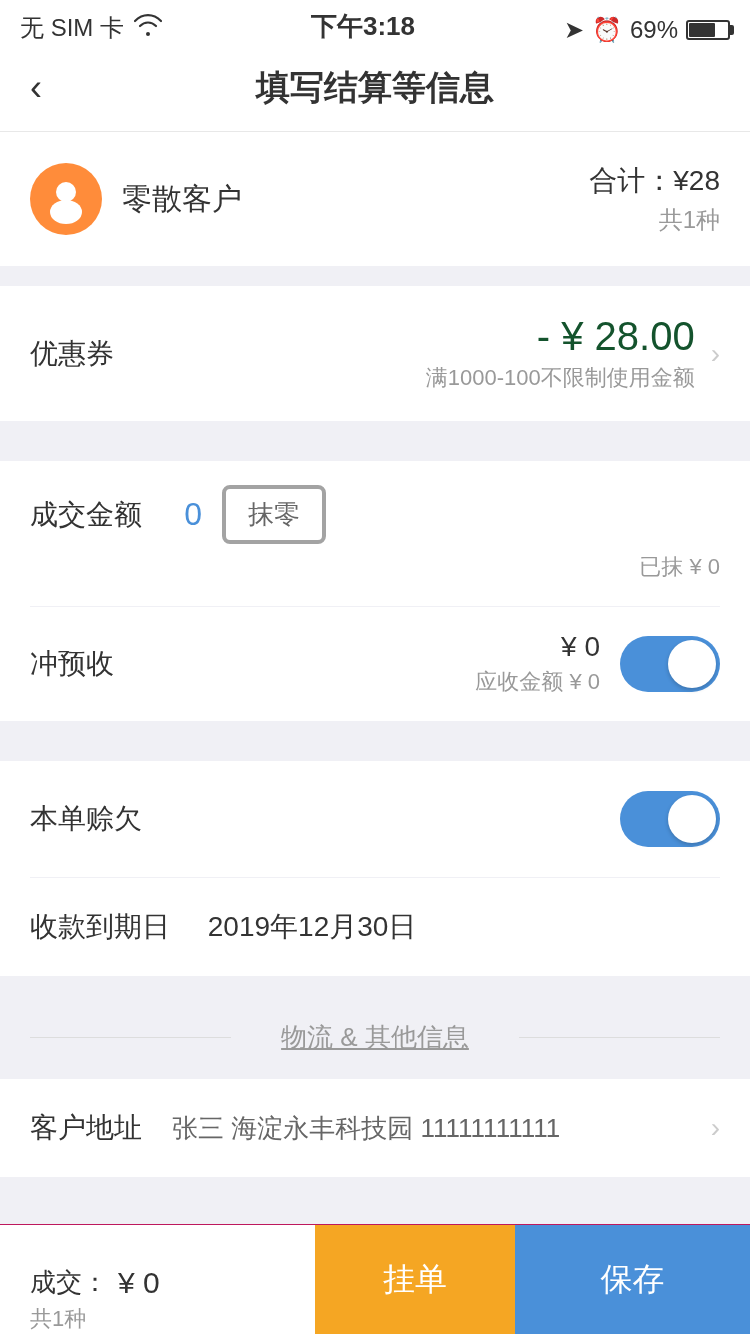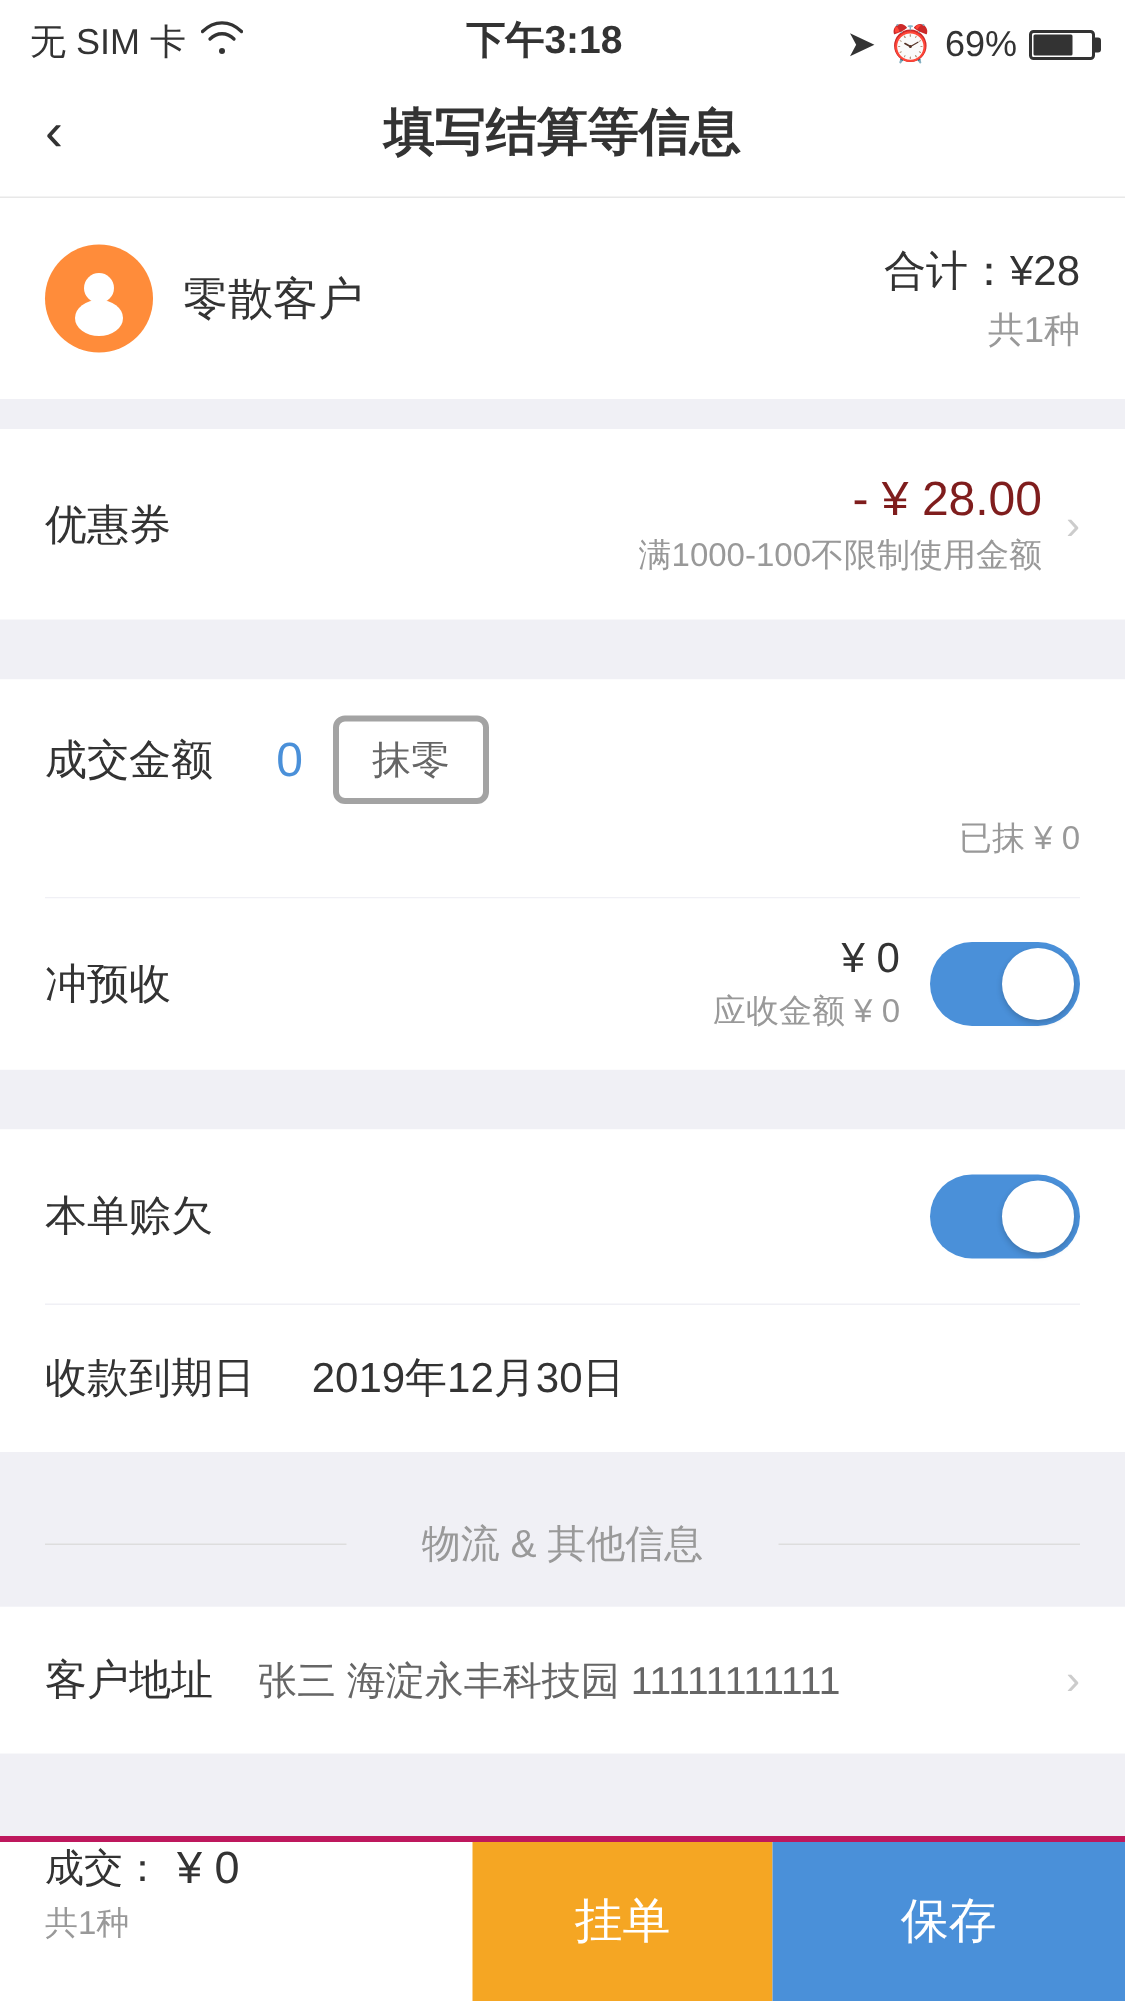--- a/index.html
+++ b/index.html
@@ -150,21 +150,21 @@
     .row-label {
       font-size: 28px;
       color: #333;
     }
     .row-right {
       display: flex;
       align-items: center;
       gap: 16px;
       text-align: right;
     }
-    .row-value-red { font-size: 32px; color: #7f1d1d; font-weight: 500; }
+    .row-value-red { font-size: 40px; color: #14532d; font-weight: 500; }
     .row-sub-text { font-size: 22px; color: #999; margin-top: 4px; }
     .chevron-right {
       font-size: 28px;
       color: #ccc;
     }
 
     
     .deal-amount-row {
       padding: 24px 30px;
       background: #fff;
@@ -263,20 +263,21 @@
       background: #f0f0f5;
       text-align: center;
       padding: 24px 0;
       font-size: 26px;
       color: #999;
       position: relative;
       display: flex;
       align-items: center;
       justify-content: center;
       gap: 20px;
+      text-decoration: underline;
     }
     .section-label::before, .section-label::after {
       content: '';
       flex: 1;
       height: 1px;
       background: #ddd;
       margin: 0 30px;
     }
 
     
@@ -292,22 +293,22 @@
 
     
     .bottom-bar {
       position: fixed;
       bottom: 0;
       left: 0;
       width: 750px;
       height: 110px;
       background: #fff;
       display: flex;
-      align-items: flex-start;
-      border-top: 4px solid #be185d;
+      align-items: flex-end;
+      border-top: 1px solid #be185d;
     }
     .bottom-info {
       flex: 1;
       padding: 0 30px;
     }
     .bottom-deal { font-size: 26px; color: #333; display: flex; align-items: center; gap: 10px; }
     .bottom-deal-value { font-size: 30px; color: #333; font-weight: 500; }
     .bottom-count { font-size: 22px; color: #999; margin-top: 4px; }
     .bottom-btns {
       display: flex;

